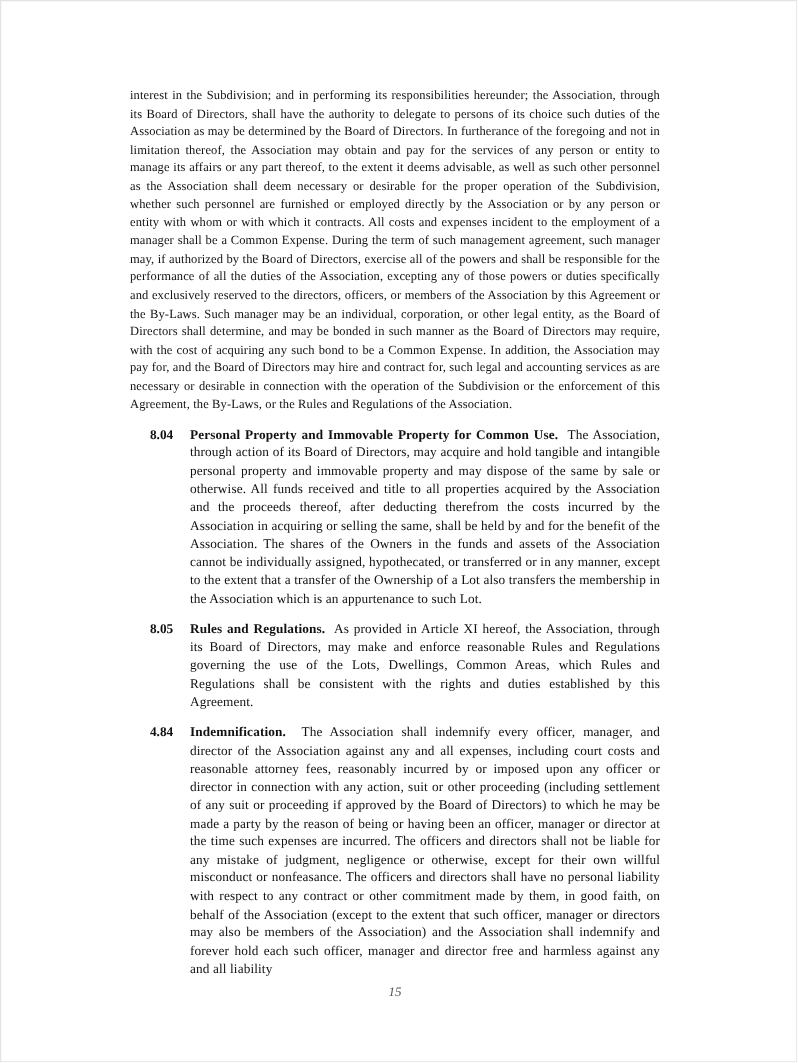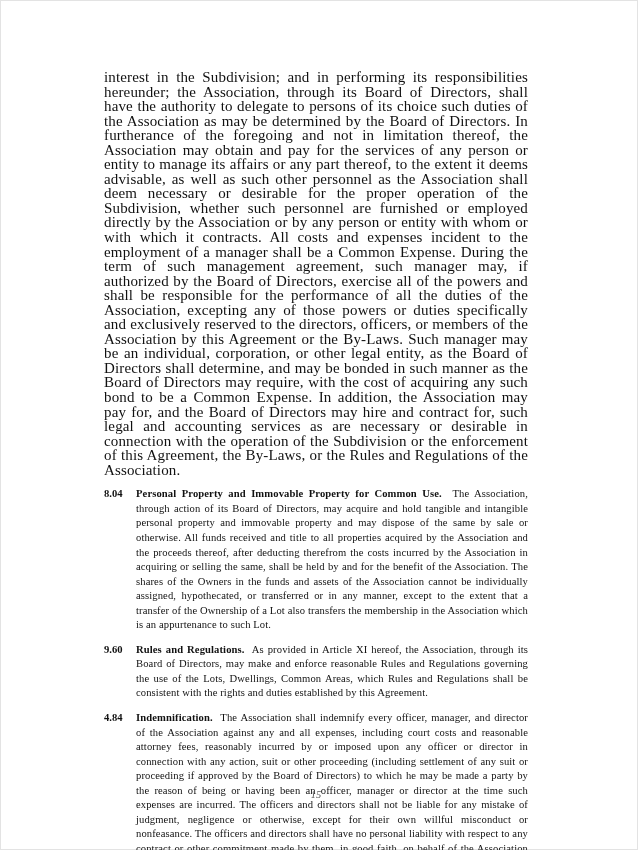--- a/index.html
+++ b/index.html
@@ -31,35 +31,35 @@
     pointer-events: none;
   }
   .content {
     position: absolute;
     left: 104px;
     top: 70px;
     width: 424px;
   }
   p.body-para {
     margin: 0 0 10px 0;
-    font-size: 15px;
+    font-size: 10px;
     line-height: 14.55px;
     text-align: justify;
     text-justify: inter-word;
     hyphens: none;
     color: #111111;
     letter-spacing: 0.01em;
   }
   p.body-para:last-child {
     margin-bottom: 0;
   }
   
   .section {
     position: relative;
-    margin: 0 0 10px 0;
+    margin: 0 0 10px 16px;
     padding-left: 32px;
   }
   .section .sec-num {
     position: absolute;
     left: 0;
     top: 0;
     width: 28px;
     font-size: 10.6px;
     line-height: 14.55px;
     font-weight: bold;
@@ -105,21 +105,21 @@
   <div class="content">
 
     <p class="body-para first-para">interest in the Subdivision; and in performing its responsibilities hereunder; the Association, through its Board of Directors, shall have the authority to delegate to persons of its choice such duties of the Association as may be determined by the Board of Directors. In furtherance of the foregoing and not in limitation thereof, the Association may obtain and pay for the services of any person or entity to manage its affairs or any part thereof, to the extent it deems advisable, as well as such other personnel as the Association shall deem necessary or desirable for the proper operation of the Subdivision, whether such personnel are furnished or employed directly by the Association or by any person or entity with whom or with which it contracts. All costs and expenses incident to the employment of a manager shall be a Common Expense. During the term of such management agreement, such manager may, if authorized by the Board of Directors, exercise all of the powers and shall be responsible for the performance of all the duties of the Association, excepting any of those powers or duties specifically and exclusively reserved to the directors, officers, or members of the Association by this Agreement or the By-Laws. Such manager may be an individual, corporation, or other legal entity, as the Board of Directors shall determine, and may be bonded in such manner as the Board of Directors may require, with the cost of acquiring any such bond to be a Common Expense. In addition, the Association may pay for, and the Board of Directors may hire and contract for, such legal and accounting services as are necessary or desirable in connection with the operation of the Subdivision or the enforcement of this Agreement, the By-Laws, or the Rules and Regulations of the Association.</p>
 
     <div class="section">
       <span class="sec-num">8.04</span>
       <p class="sec-body"><span class="sec-title">Personal Property and Immovable Property for Common Use.</span><span class="sec-title-gap">&nbsp; </span><span>The Association, through action of its Board of Directors, may acquire and hold tangible and intangible personal property and immovable property and may dispose of the same by sale or otherwise. All funds received and title to all properties acquired by the Association and the proceeds thereof, after deducting therefrom the costs incurred by the Association in acquiring or selling the same, shall be held by and for the benefit of the Association. The shares of the Owners in the funds and assets of the Association cannot be individually assigned, hypothecated, or transferred or in any manner, except to the extent that a transfer of the Ownership of a Lot also transfers the membership in the Association which is an appurtenance to such Lot.</span></p>
     </div>
 
     <div class="section">
-      <span class="sec-num">9.60</span>
+      <span class="sec-num">8.05</span>
       <p class="sec-body"><span class="sec-title">Rules and Regulations.</span><span class="sec-title-gap">&nbsp; </span><span>As provided in Article XI hereof, the Association, through its Board of Directors, may make and enforce reasonable Rules and Regulations governing the use of the Lots, Dwellings, Common Areas, which Rules and Regulations shall be consistent with the rights and duties established by this Agreement.</span></p>
     </div>
 
     <div class="section">
       <span class="sec-num">4.84</span>
       <p class="sec-body"><span class="sec-title">Indemnification.</span><span class="sec-title-gap">&nbsp; </span><span>The Association shall indemnify every officer, manager, and director of the Association against any and all expenses, including court costs and reasonable attorney fees, reasonably incurred by or imposed upon any officer or director in connection with any action, suit or other proceeding (including settlement of any suit or proceeding if approved by the Board of Directors) to which he may be made a party by the reason of being or having been an officer, manager or director at the time such expenses are incurred. The officers and directors shall not be liable for any mistake of judgment, negligence or otherwise, except for their own willful misconduct or nonfeasance. The officers and directors shall have no personal liability with respect to any contract or other commitment made by them, in good faith, on behalf of the Association (except to the extent that such officer, manager or directors may also be members of the Association) and the Association shall indemnify and forever hold each such officer, manager and director free and harmless against any and all liability</span></p>
     </div>
 
     <div class="page-number">15</div>
 

